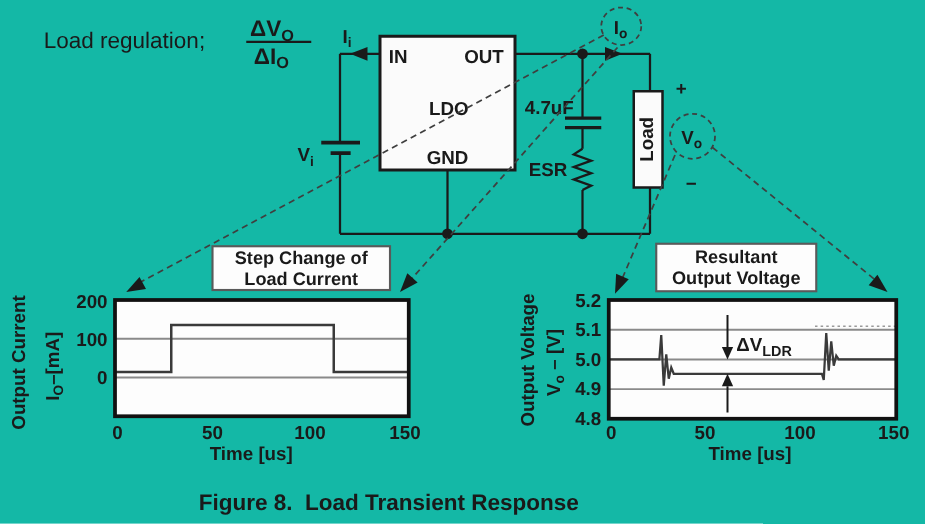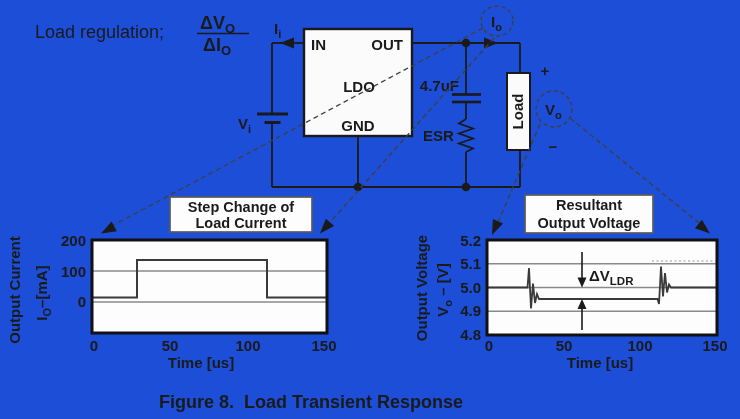--- a/index.html
+++ b/index.html
@@ -1,17 +1,17 @@
 <!DOCTYPE html>
 <html><head>
 <meta charset="utf-8">
 <style>
   html,body{margin:0;padding:0;background:#fff;}
   .figure-page{
-    position:relative;width:740px;height:419px;background:#1d4ed8;
+    position:relative;width:740px;height:419px;background:#14b8a6;
     font-family:"Liberation Sans",sans-serif;overflow:hidden;
   }
   svg{display:block;}
   text{fill:#1a1a1a;}
   .wire{stroke:#1a1a1a;stroke-width:1.8;fill:none;}
   .thick{stroke:#1a1a1a;stroke-width:2.4;fill:#fbfbfb;}
   .dashline{stroke:#3f3f3f;stroke-width:1.4;fill:none;stroke-dasharray:5 3.5;}
   .probecircle{stroke:#3f3f3f;stroke-width:1.4;fill:none;stroke-dasharray:4 3;}
   .gridline{stroke:#8a8a8a;stroke-width:1.6;}
   .trace{stroke:#3a3a3a;stroke-width:2;fill:none;}

